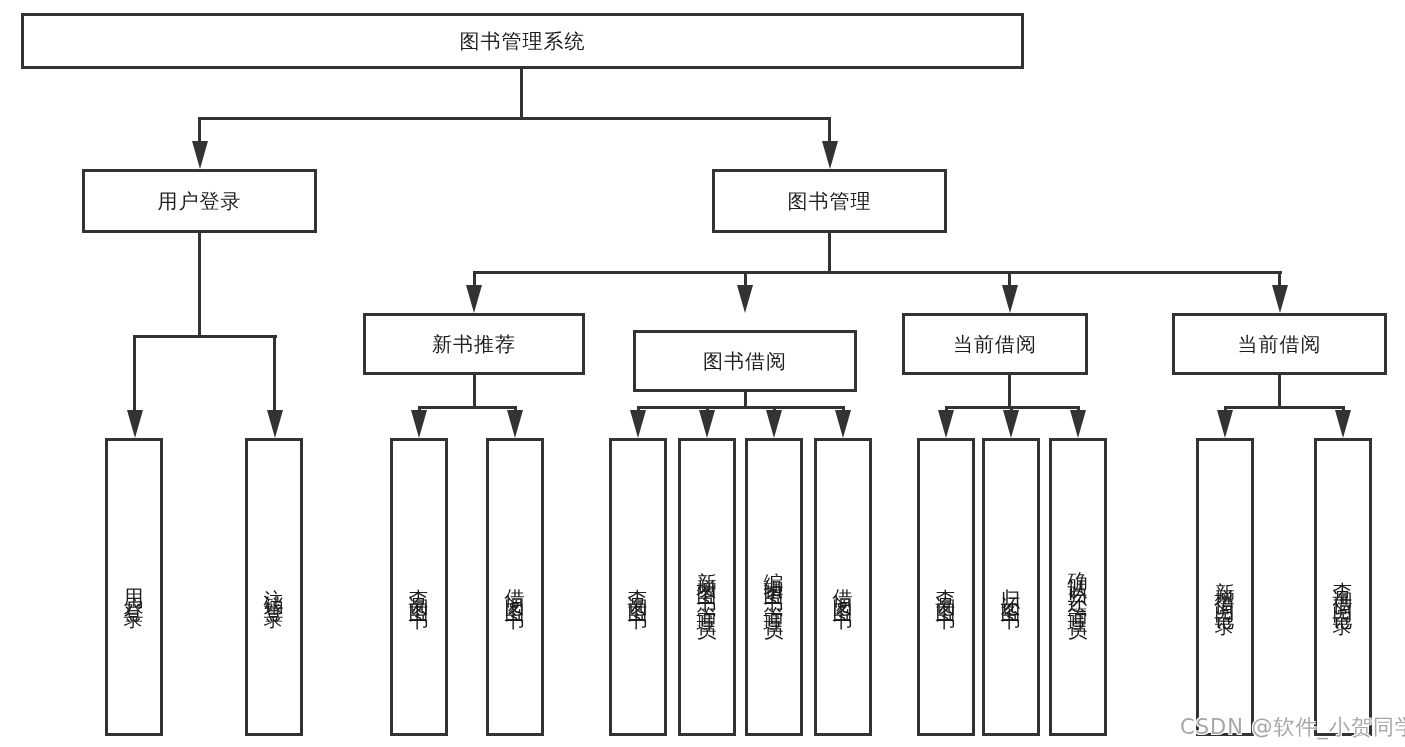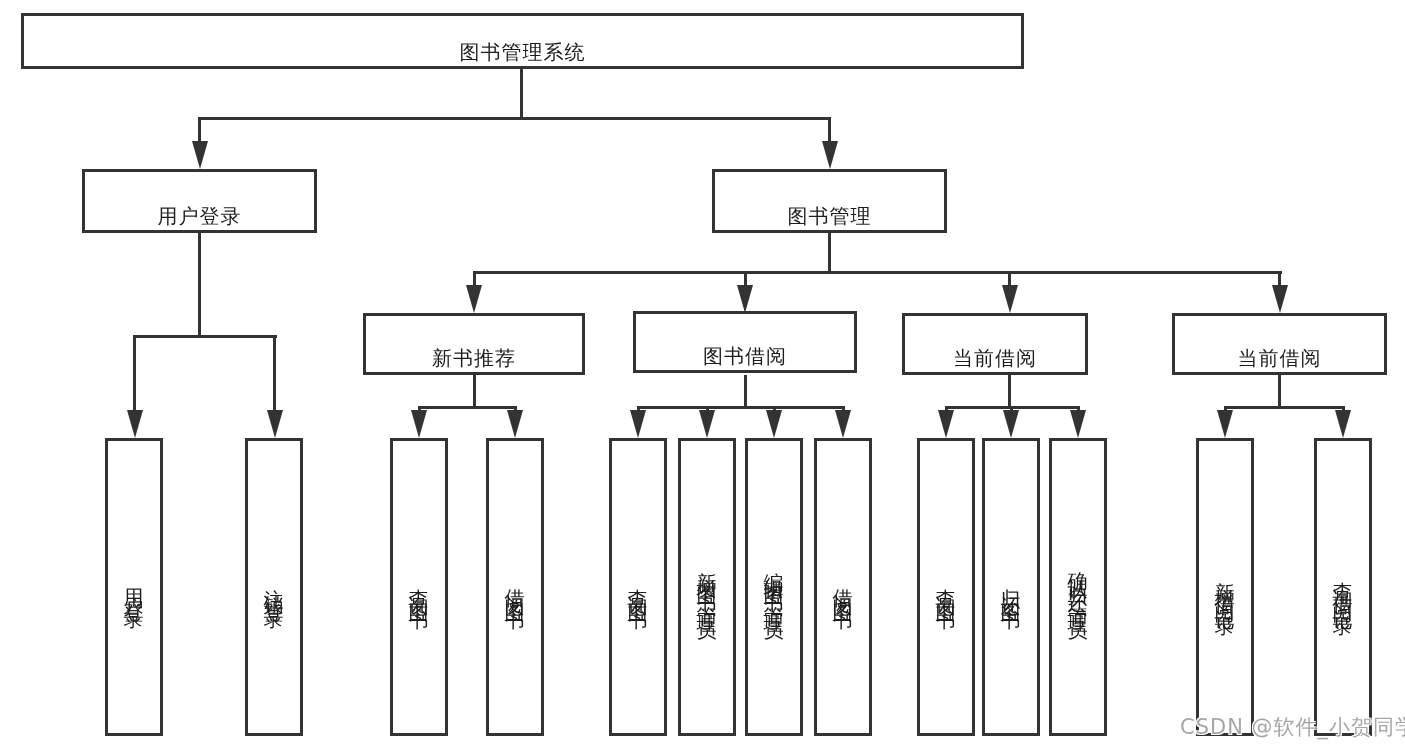--- a/index.html
+++ b/index.html
@@ -10,21 +10,21 @@
     background: var(--background, #ffffff);
     font-family: "DejaVu Sans", sans-serif;
     overflow: hidden;
   }
   .hbox {
     position: absolute;
     box-sizing: border-box;
     border: 3px solid var(--line, #333333);
     background: #ffffff;
     display: flex;
-    align-items: flex-end;
+    align-items: center;
     justify-content: center;
     color: var(--text, #1d1d1d);
     font-size: 20px;
     letter-spacing: 1px;
   }
   .vbox {
     position: absolute;
     box-sizing: border-box;
     border: 3px solid var(--line, #333333);
     background: #ffffff;
@@ -136,21 +136,21 @@
   <div class="hbox" style="left:82px;top:169px;width:235px;height:64px">
     <span>用户登录</span>
   </div>
   <div class="hbox" style="left:712px;top:169px;width:235px;height:64px">
     <span>图书管理</span>
   </div>
 
   <div class="hbox" style="left:363px;top:313px;width:222px;height:62px">
     <span>新书推荐</span>
   </div>
-  <div class="hbox" style="left:633px;top:311px;width:224px;height:62px">
+  <div class="hbox" style="left:633px;top:330px;width:224px;height:62px">
     <span>图书借阅</span>
   </div>
   <div class="hbox" style="left:902px;top:313px;width:186px;height:62px">
     <span>当前借阅</span>
   </div>
   <div class="hbox" style="left:1172px;top:313px;width:215px;height:62px">
     <span>当前借阅</span>
   </div>
 
   <div class="vbox" style="left:105px">

